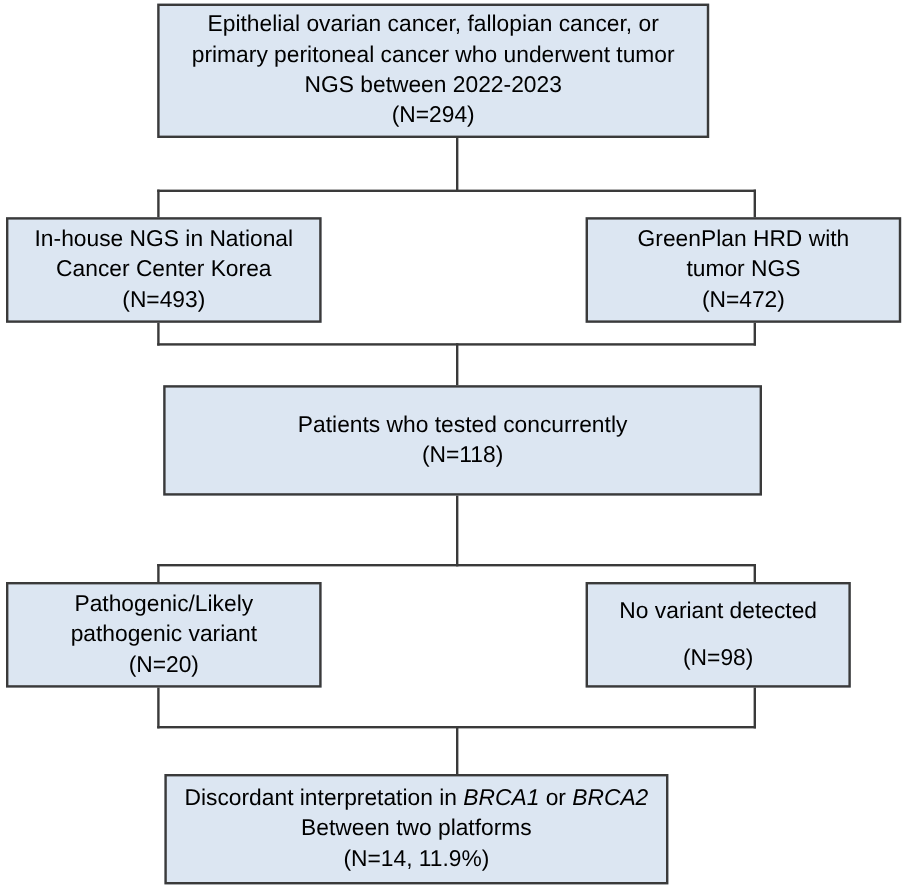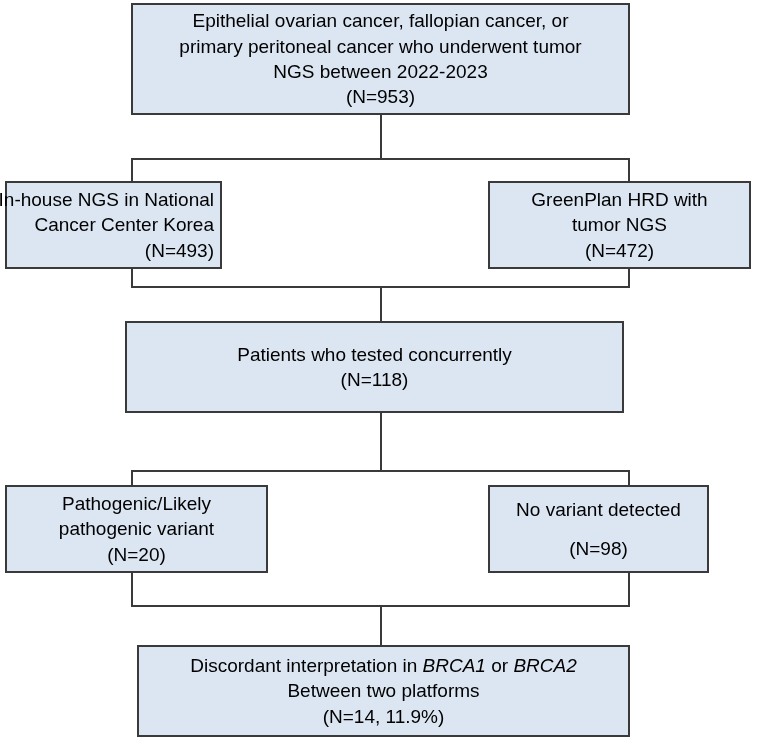--- a/index.html
+++ b/index.html
@@ -46,50 +46,50 @@
     background: #3a3a3a;
   }
   .conn.v { width: 2px; }
   .conn.h { height: 2px; }
 </style>
 </head>
 <body>
 
 <div id="canvas">
 
-  <div class="node" style="left:131px; top:3px; width:499px; height:112px;">
+  <div class="node" style="left:131px; top:3px; width:460px; height:112px;">
     <span class="line">Epithelial ovarian cancer, fallopian cancer, or</span>
     <span class="line">primary peritoneal cancer who underwent tumor</span>
     <span class="line">NGS between 2022-2023</span>
-    <span class="line">(N=953)</span>
+    <span class="line">(N=294)</span>
   </div>
 
   <div class="conn v" style="left:380px; top:115px; height:45px;"></div>
   <div class="conn h" style="left:131px; top:158px; width:499px;"></div>
   <div class="conn v" style="left:131px; top:158px; height:25px;"></div>
   <div class="conn v" style="left:628px; top:158px; height:25px;"></div>
 
-  <div class="node" style="left:5px; top:181px; width:217px; height:88px;align-items:flex-end;">
+  <div class="node" style="left:5px; top:181px; width:263px; height:88px;">
     <span class="line">In-house NGS in National</span>
     <span class="line">Cancer Center Korea</span>
     <span class="line">(N=493)</span>
   </div>
 
   <div class="node" style="left:488px; top:181px; width:263px; height:88px;text-align:center;">
     <span class="line">GreenPlan HRD with</span>
     <span class="line">tumor NGS</span>
     <span class="line">(N=472)</span>
   </div>
 
   <div class="conn v" style="left:131px; top:269px; height:19px;"></div>
   <div class="conn v" style="left:628px; top:269px; height:19px;"></div>
   <div class="conn h" style="left:131px; top:286px; width:499px;"></div>
   <div class="conn v" style="left:380px; top:286px; height:36px;"></div>
 
-  <div class="node" style="left:125px; top:321px; width:499px; height:92px;justify-content:center;">
+  <div class="node" style="left:136px; top:321px; width:499px; height:92px;justify-content:center;">
     <span class="line">Patients who tested concurrently</span>
     <span class="line">(N=118)</span>
   </div>
 
   <div class="conn v" style="left:380px; top:413px; height:59px;"></div>
   <div class="conn h" style="left:131px; top:470px; width:499px;"></div>
   <div class="conn v" style="left:131px; top:470px; height:17px;"></div>
   <div class="conn v" style="left:628px; top:470px; height:17px;"></div>
 
   <div class="node" style="left:5px; top:485px; width:263px; height:88px;text-align:right;">
@@ -102,19 +102,19 @@
     <span class="line">No variant detected</span>
     <span class="line spacer"></span>
     <span class="line">(N=98)</span>
   </div>
 
   <div class="conn v" style="left:131px; top:573px; height:34px;"></div>
   <div class="conn v" style="left:628px; top:573px; height:34px;"></div>
   <div class="conn h" style="left:131px; top:605px; width:499px;"></div>
   <div class="conn v" style="left:380px; top:605px; height:40px;"></div>
 
-  <div class="node" style="left:137px; top:645px; width:493px; height:92px;">
+  <div class="node" style="left:137px; top:645px; width:420px; height:92px;">
     <span class="line"><span>Discordant interpretation in </span><em>BRCA1</em><span> or </span><em>BRCA2</em></span>
     <span class="line">Between two platforms</span>
     <span class="line">(N=14, 11.9%)</span>
   </div>
 
 </div>
 
 </body></html>

